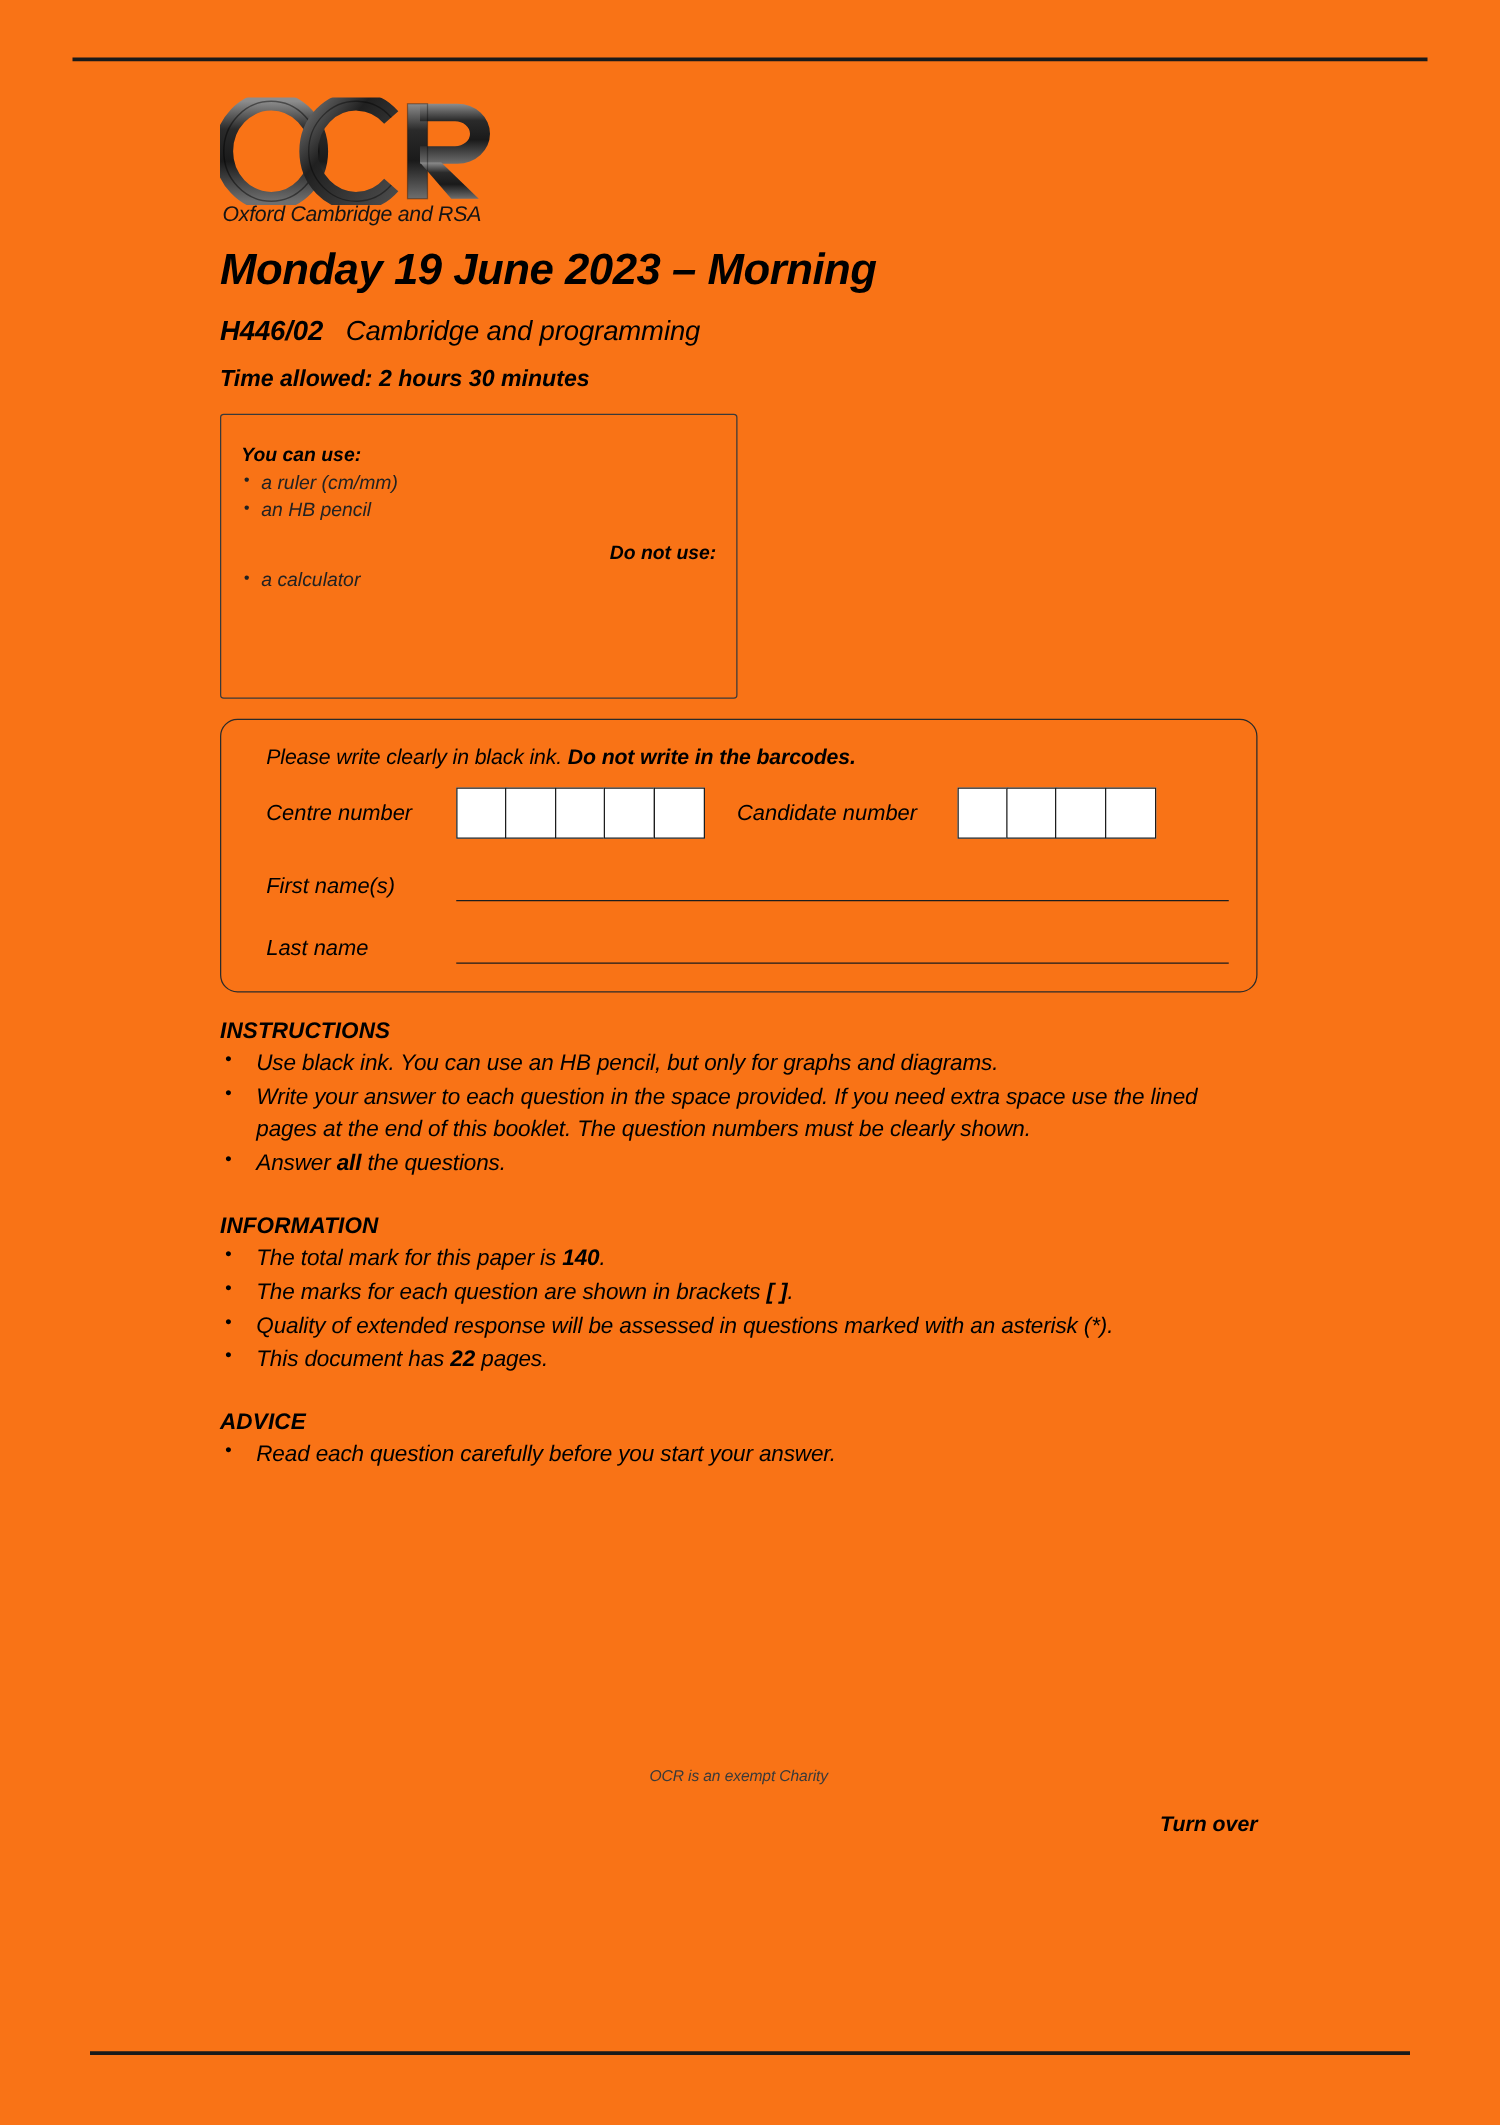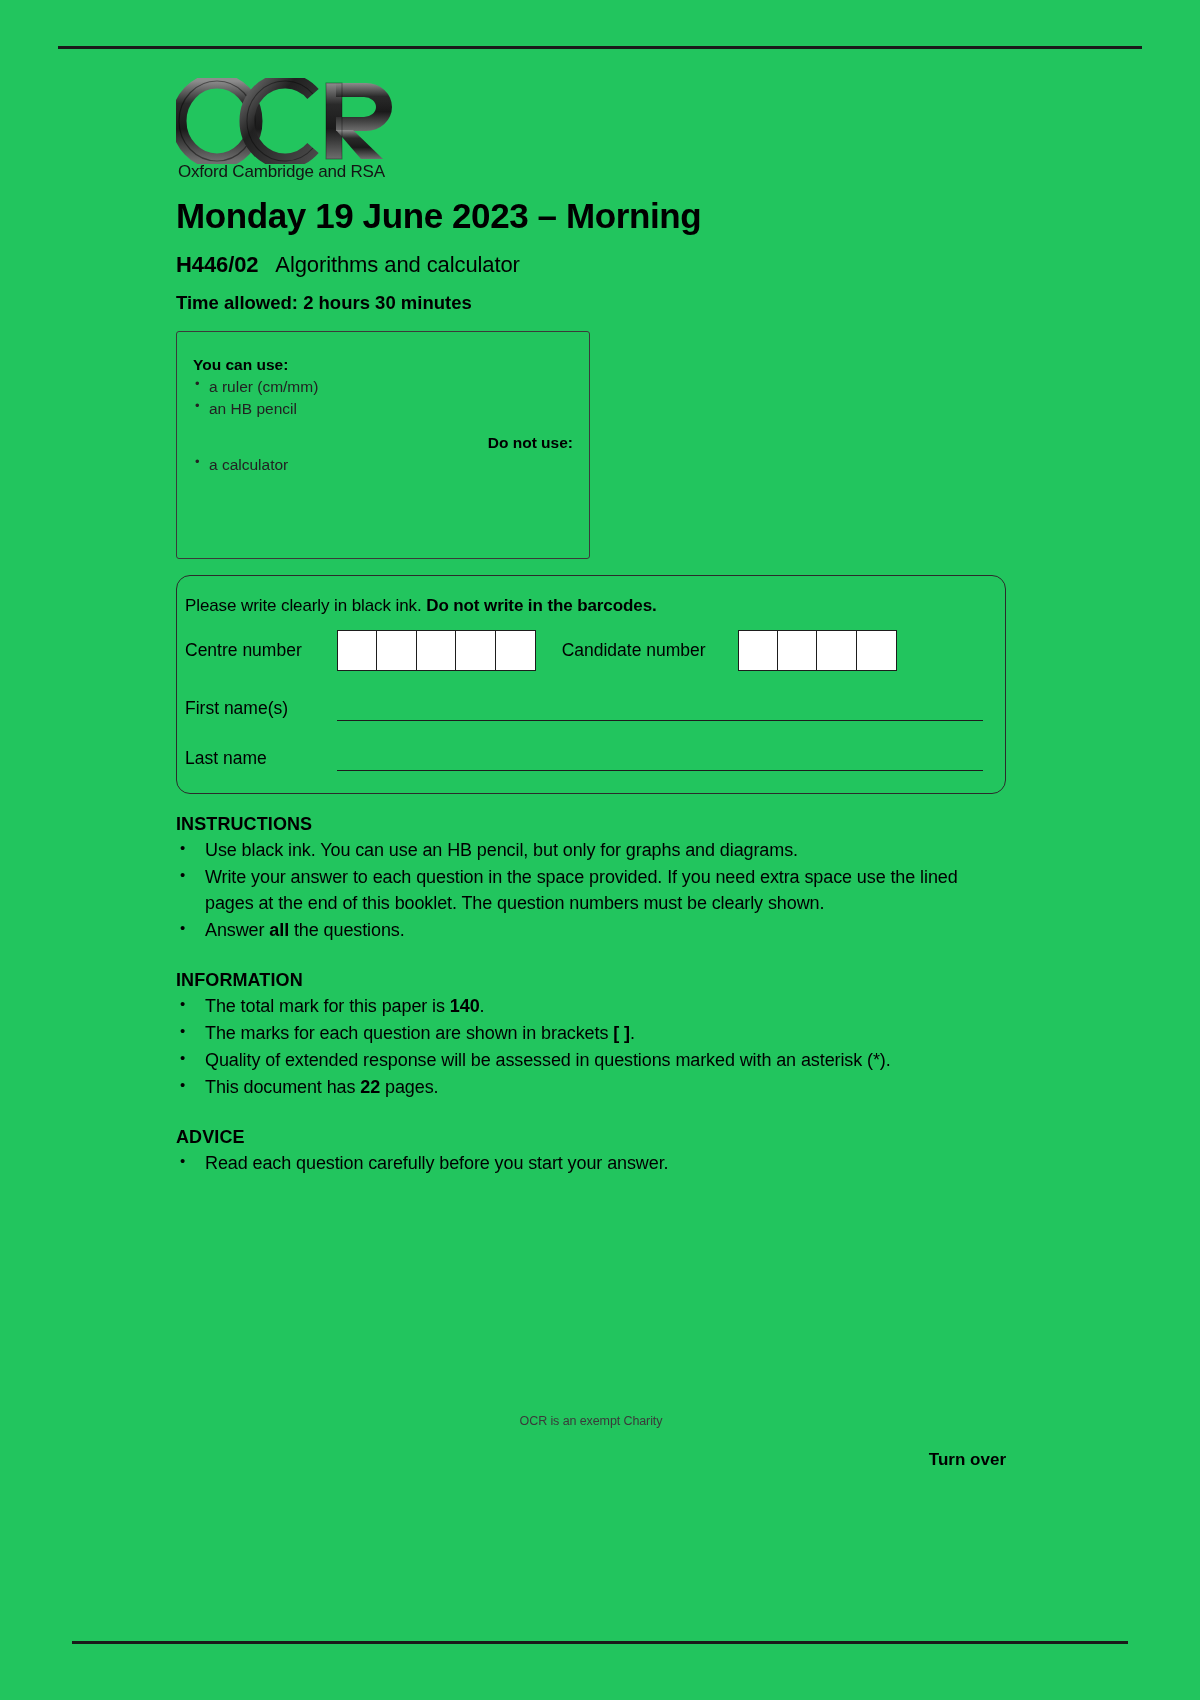--- a/index.html
+++ b/index.html
@@ -12,21 +12,22 @@
     height: 1700px;
     font-family: "Liberation Sans", sans-serif;
     color: #000000;
     position: relative;
     overflow: hidden;
   }
 
   .page {
     position: absolute;
     inset: 0;
-    background: #22c55e;
+    background: #f97316;
+    font-style: italic;
   }
 
   
   .rule-top {
     position: absolute;
     left: 58px;
     right: 58px;
     top: 46px;
     height: 3px;
     background: #1a1a1a;
@@ -130,21 +131,21 @@
     font-size: 13px;
   }
 
   
   .details-box {
     margin-top: 16px;
     width: 830px;
     border: 1.6px solid #2b2b2b;
     border-radius: 14px;
     box-sizing: border-box;
-    padding: 20px 22px 22px 8px;
+    padding: 20px 22px 22px 36px;
   }
   .details-note {
     font-size: 17px;
     margin: 0 0 10px 0;
     letter-spacing: -0.1px;
   }
   .details-note b { font-weight: bold; }
 
   .num-row {
     display: flex;
@@ -286,21 +287,21 @@
       </svg>
       <div class="logo-sub">Oxford Cambridge and RSA</div>
     </div>
 
     <h1 class="exam-date">Monday 19 June 2023 – Morning</h1>
 
 
     <div class="exam-unit">
       <span class="code">H446/02</span>
       <span>&nbsp;</span>
-      <span>Algorithms and calculator</span>
+      <span>Cambridge and programming</span>
     </div>
 
     <div class="time-allowed">Time allowed: 2 hours 30 minutes</div>
 
     <div class="materials-box">
       <div class="mb-title">You can use:</div>
       <ul>
         <li>a ruler (cm/mm)</li>
         <li>an HB pencil</li>
       </ul>

